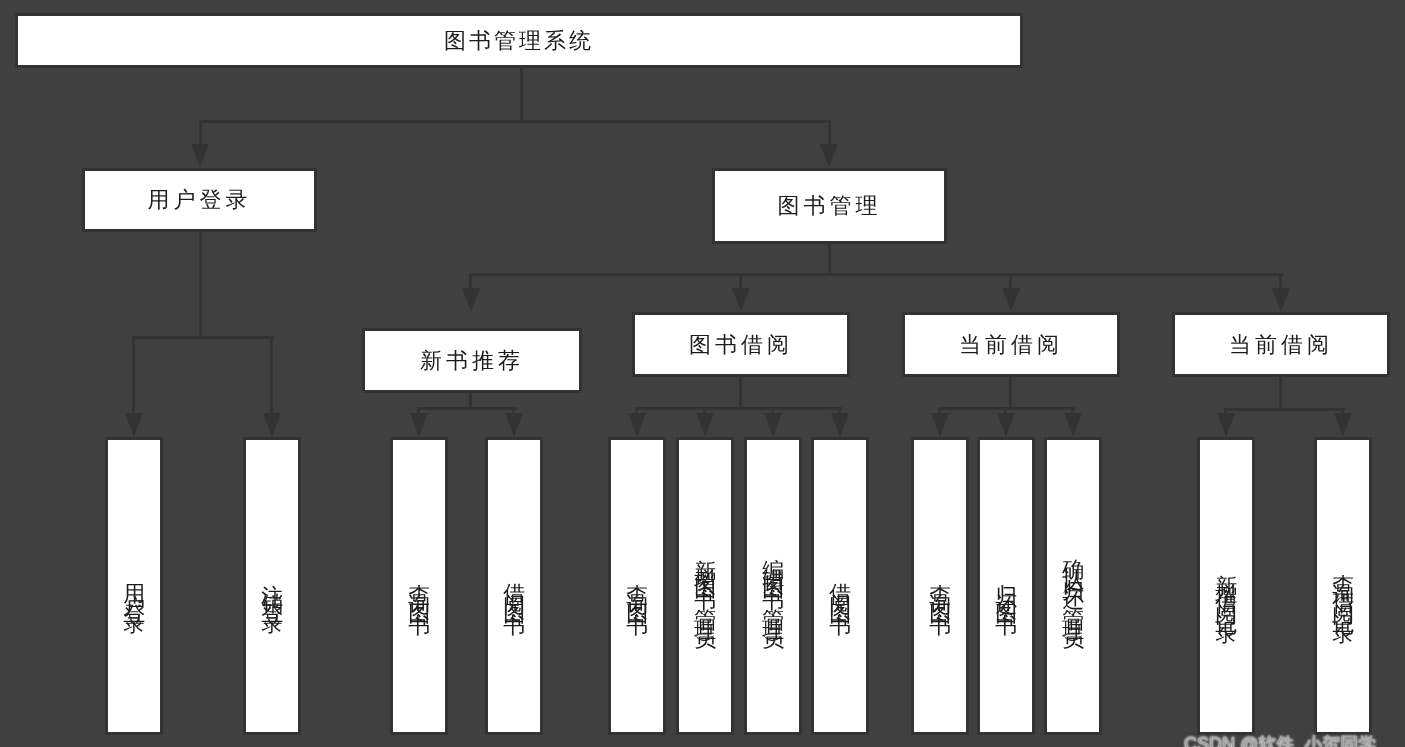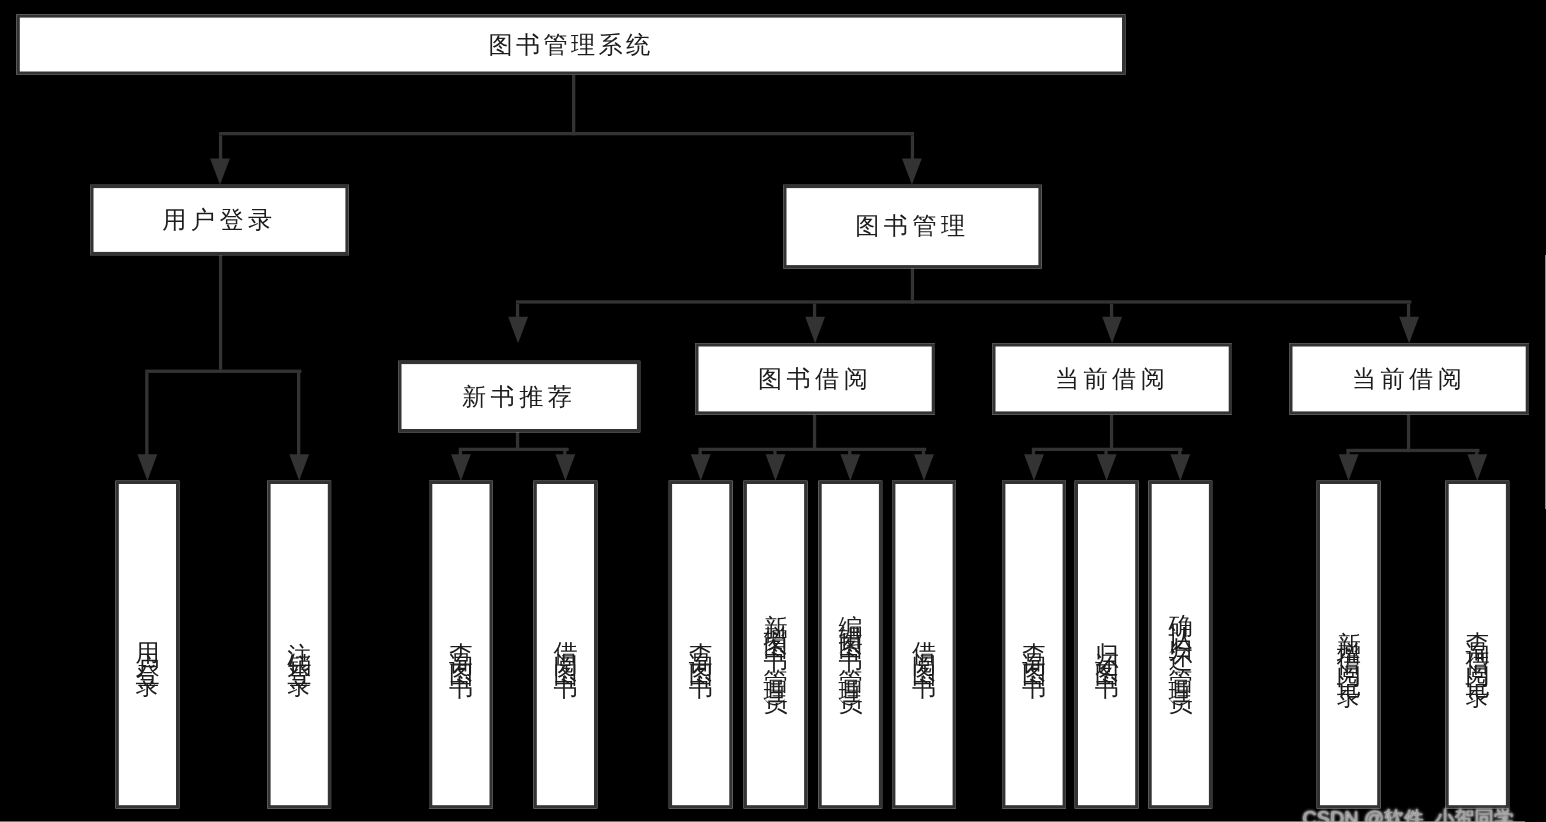--- a/index.html
+++ b/index.html
@@ -1,20 +1,20 @@
 <!DOCTYPE html>
 <html><head>
 <meta charset="utf-8">
 <style>
   html, body { margin:0; padding:0; background:#ffffff; }
   .canvas {
     position: relative;
     width: 1405px;
     height: 747px;
-    background: #000000;
+    background: #404040;
     overflow: hidden;
     font-family: "Liberation Sans", "DejaVu Sans", sans-serif;
     color: #1c1c1c;
   }
   .box {
     position: absolute;
     box-sizing: border-box;
     background: #ffffff;
     border: 3px solid #333333;
     display: flex;

